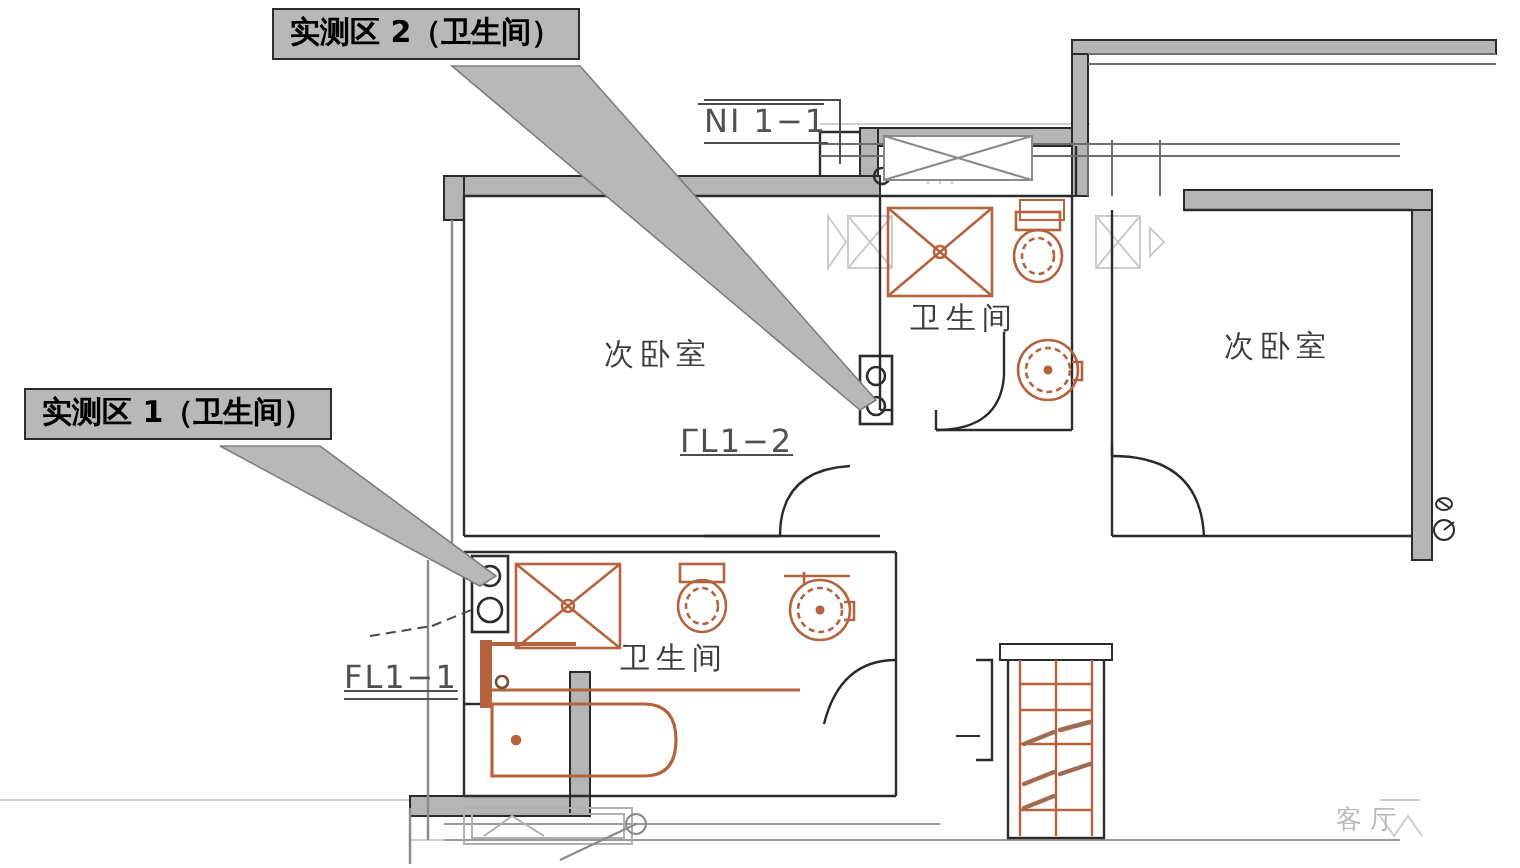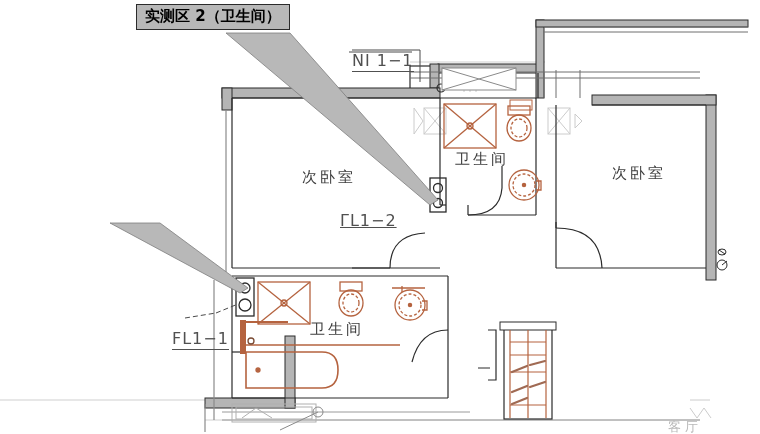--- a/index.html
+++ b/index.html
@@ -283,34 +283,35 @@
     </g>
     <g stroke="#7d7d7d" stroke-width="0.8" fill="none">
       <polygon points="226,33 290,33 438,200 430,205"></polygon>
       <polygon points="110,223 160,223 248,288 240,293"></polygon>
     </g>
 
   </svg>
 
   <div class="callout" id="callout2">实测区 2（卫生间）</div>
 
+  <div class="callout" id="callout1">实测区 1（卫生间）</div>
 
   <div class="planlabel code" style="left:352px;top:30px;">
     <u>NI 1−1</u>
   </div>
 
   <div class="planlabel cn" style="left:302px;top:170px;">次卧室</div>
 
   <div class="planlabel code" style="left:340px;top:190px;text-decoration:underline;">ΓL1−2</div>
 
   <div class="planlabel cn" style="left:455px;top:152px;">卫生间</div>
 
   <div class="planlabel cn" style="left:612px;top:166px;">次卧室</div>
 
-  <div class="planlabel code" style="left:172px;top:308px;">
+  <div class="planlabel code" style="left:172px;top:308px;text-decoration:underline;">
     <u>FL1−1</u>
   </div>
 
   <div class="planlabel cn" style="left:310px;top:322px;">卫生间</div>
 
-  <div class="planlabel cn faint" style="left:668px;top:404px;font-size:13px;letter-spacing:4px;margin-top:16px;">客厅</div>
+  <div class="planlabel cn faint" style="left:668px;top:404px;font-size:13px;letter-spacing:4px;">客厅</div>
 
 </div>
 
 </body></html>

